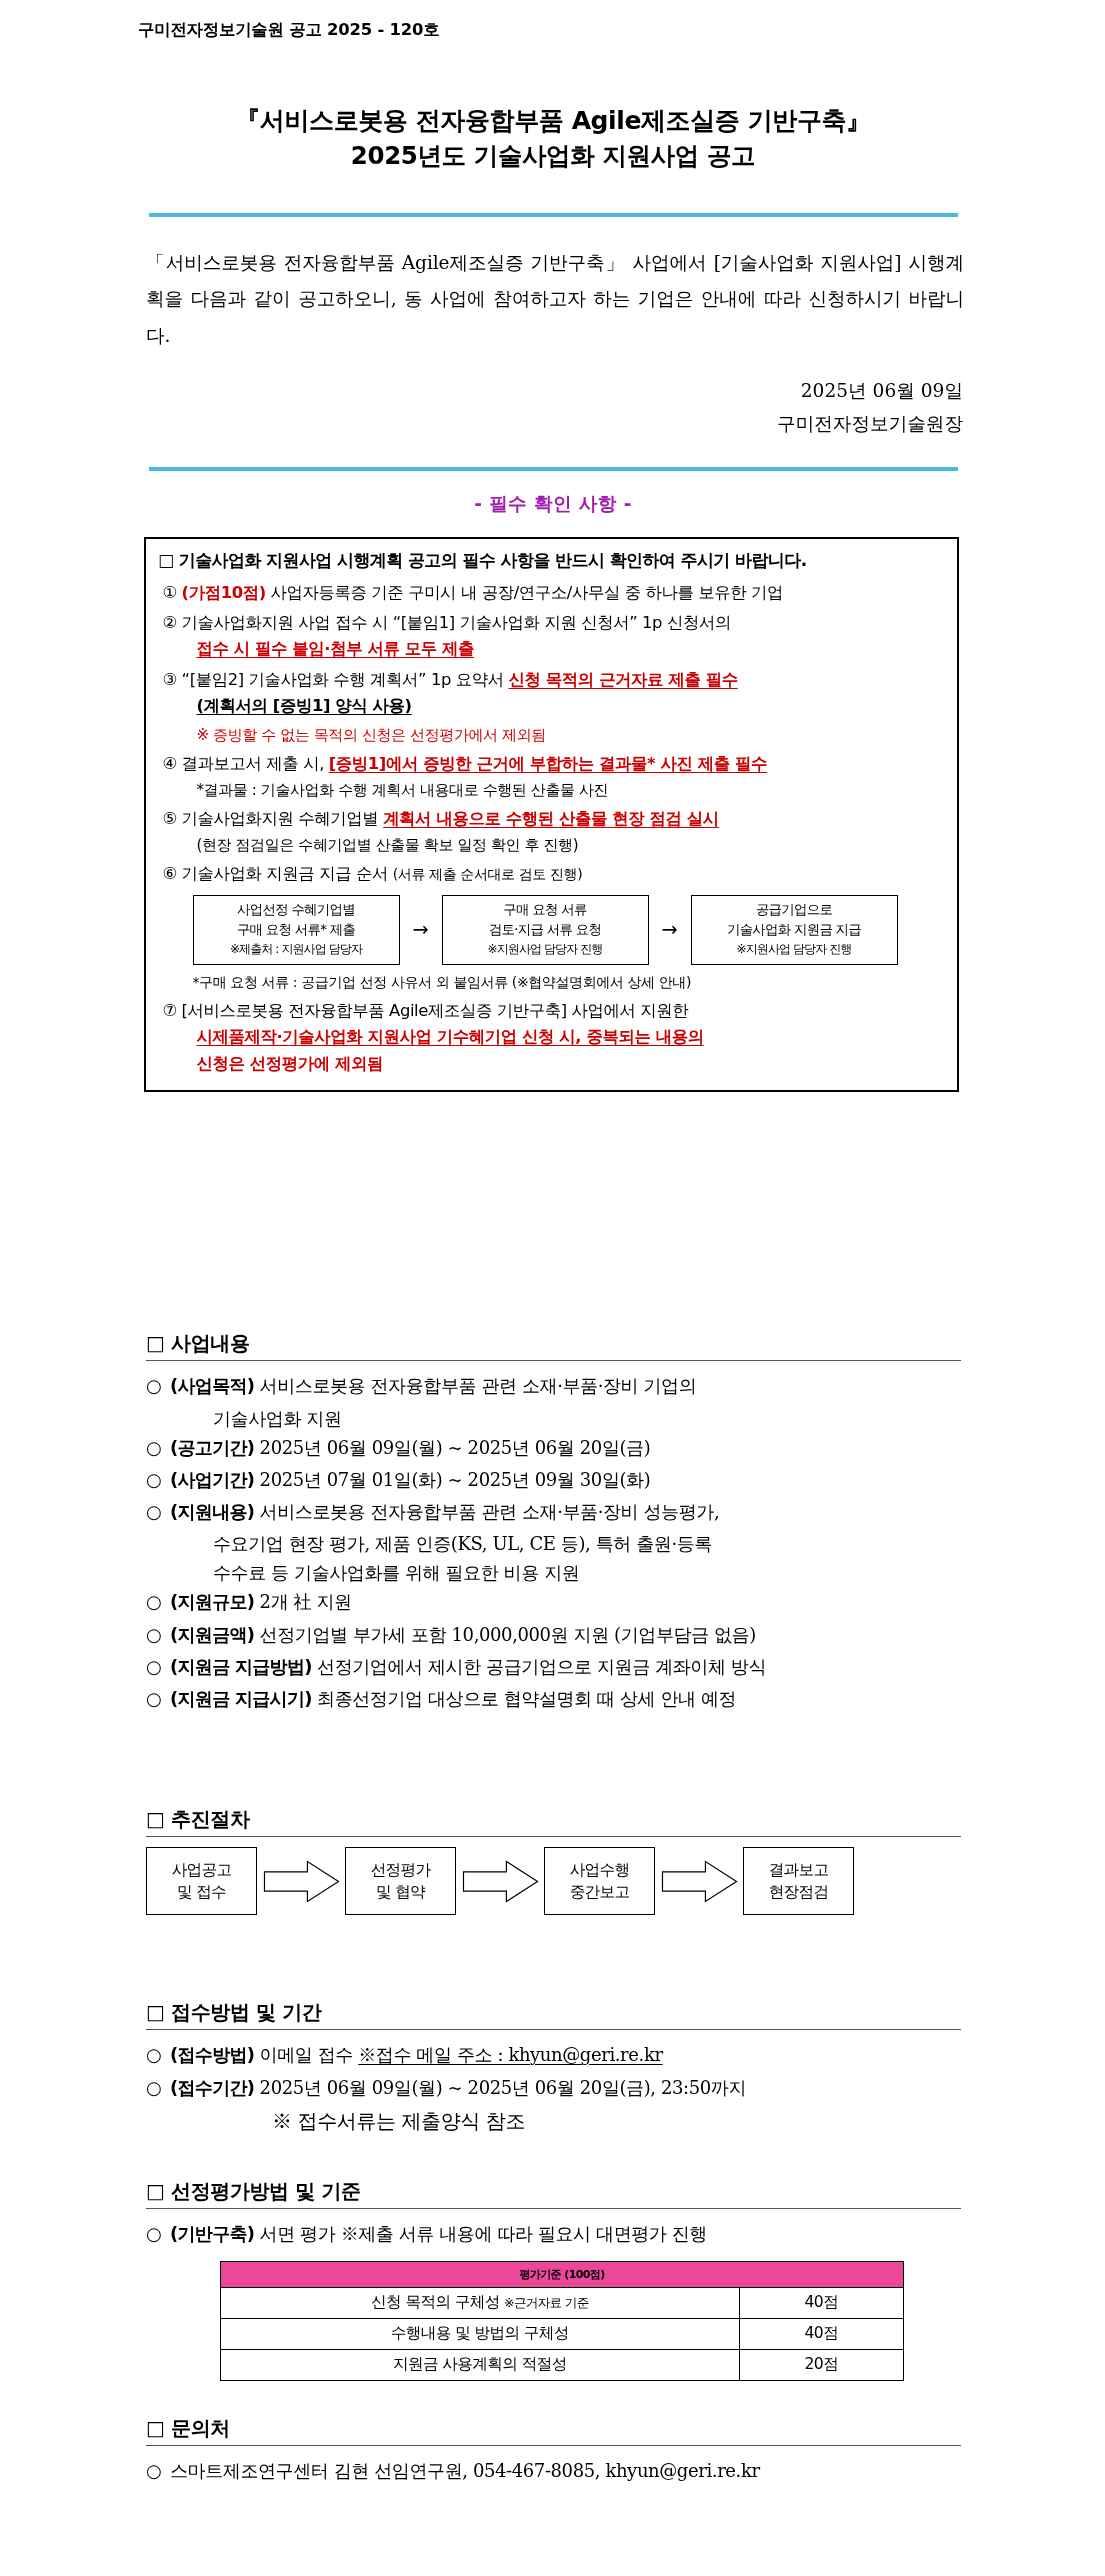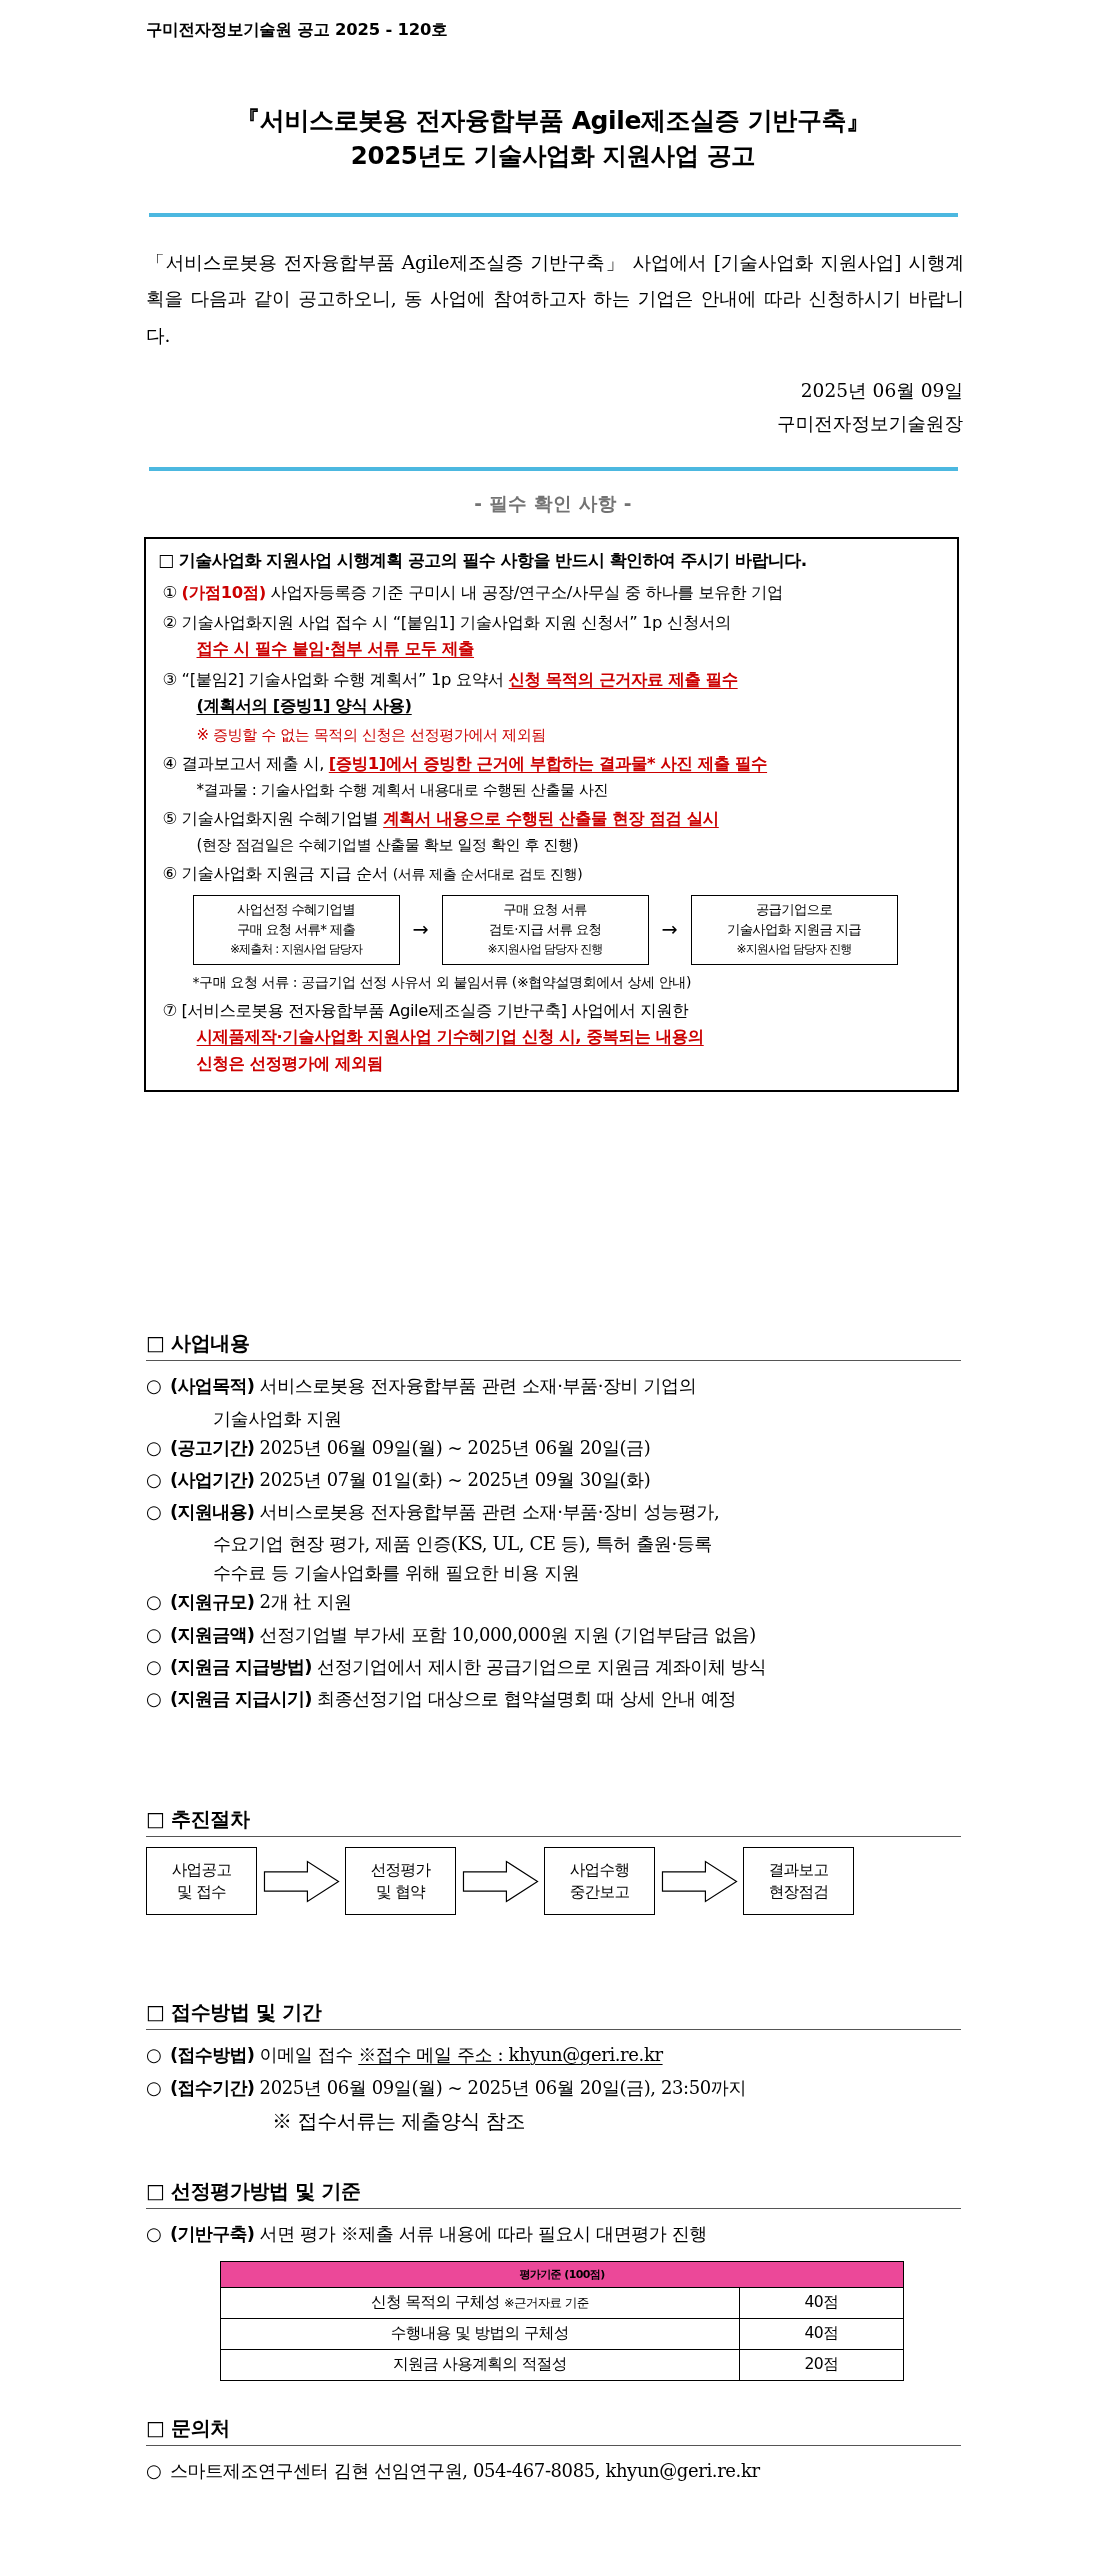--- a/index.html
+++ b/index.html
@@ -8,21 +8,21 @@
     width:1106px;
     background:#ffffff;
     font-family:"DejaVu Serif", serif;
     color:#000000;
     -webkit-font-smoothing:antialiased;
   }
   .page { width:1106px; min-height:2576px; position:relative; box-sizing:border-box; padding:0; }
 
   
   .doc-no {
-    position:absolute; left:146px; top:19.3px;
+    position:absolute; left:138px; top:19.3px;
     font-size:16.4px; font-weight:bold; letter-spacing:-0.2px;
     font-family:"DejaVu Sans", sans-serif;
   }
 
   .title-block { position:absolute; left:0; right:0; top:104px; text-align:center; }
   .title-line1 {
     font-size:25px; font-weight:bold; letter-spacing:-0.4px; line-height:1.35;
     font-family:"DejaVu Sans", sans-serif;
   }
   .title-line2 {
@@ -45,21 +45,21 @@
     font-size:18.6px; line-height:1.75; text-align:right;
   }
 
   .rule-mid {
     position:absolute; left:149px; width:809px; top:467px; height:3.7px;
     background:#4cb8e0;
   }
 
   .must-head {
     position:absolute; left:0; right:0; top:491px; text-align:center;
-    color:#737373; font-weight:bold; font-size:18.6px;
+    color:#a21caf; font-weight:bold; font-size:18.6px;
     font-family:"DejaVu Sans", sans-serif; letter-spacing:0.4px;
   }
 
   
   .essential-box {
     position:absolute; left:144px; top:537px; width:815px;
     border:2.2px double #000; box-sizing:border-box;
     padding:9px 12px 12px 12px;
   }
   .eb-title {

